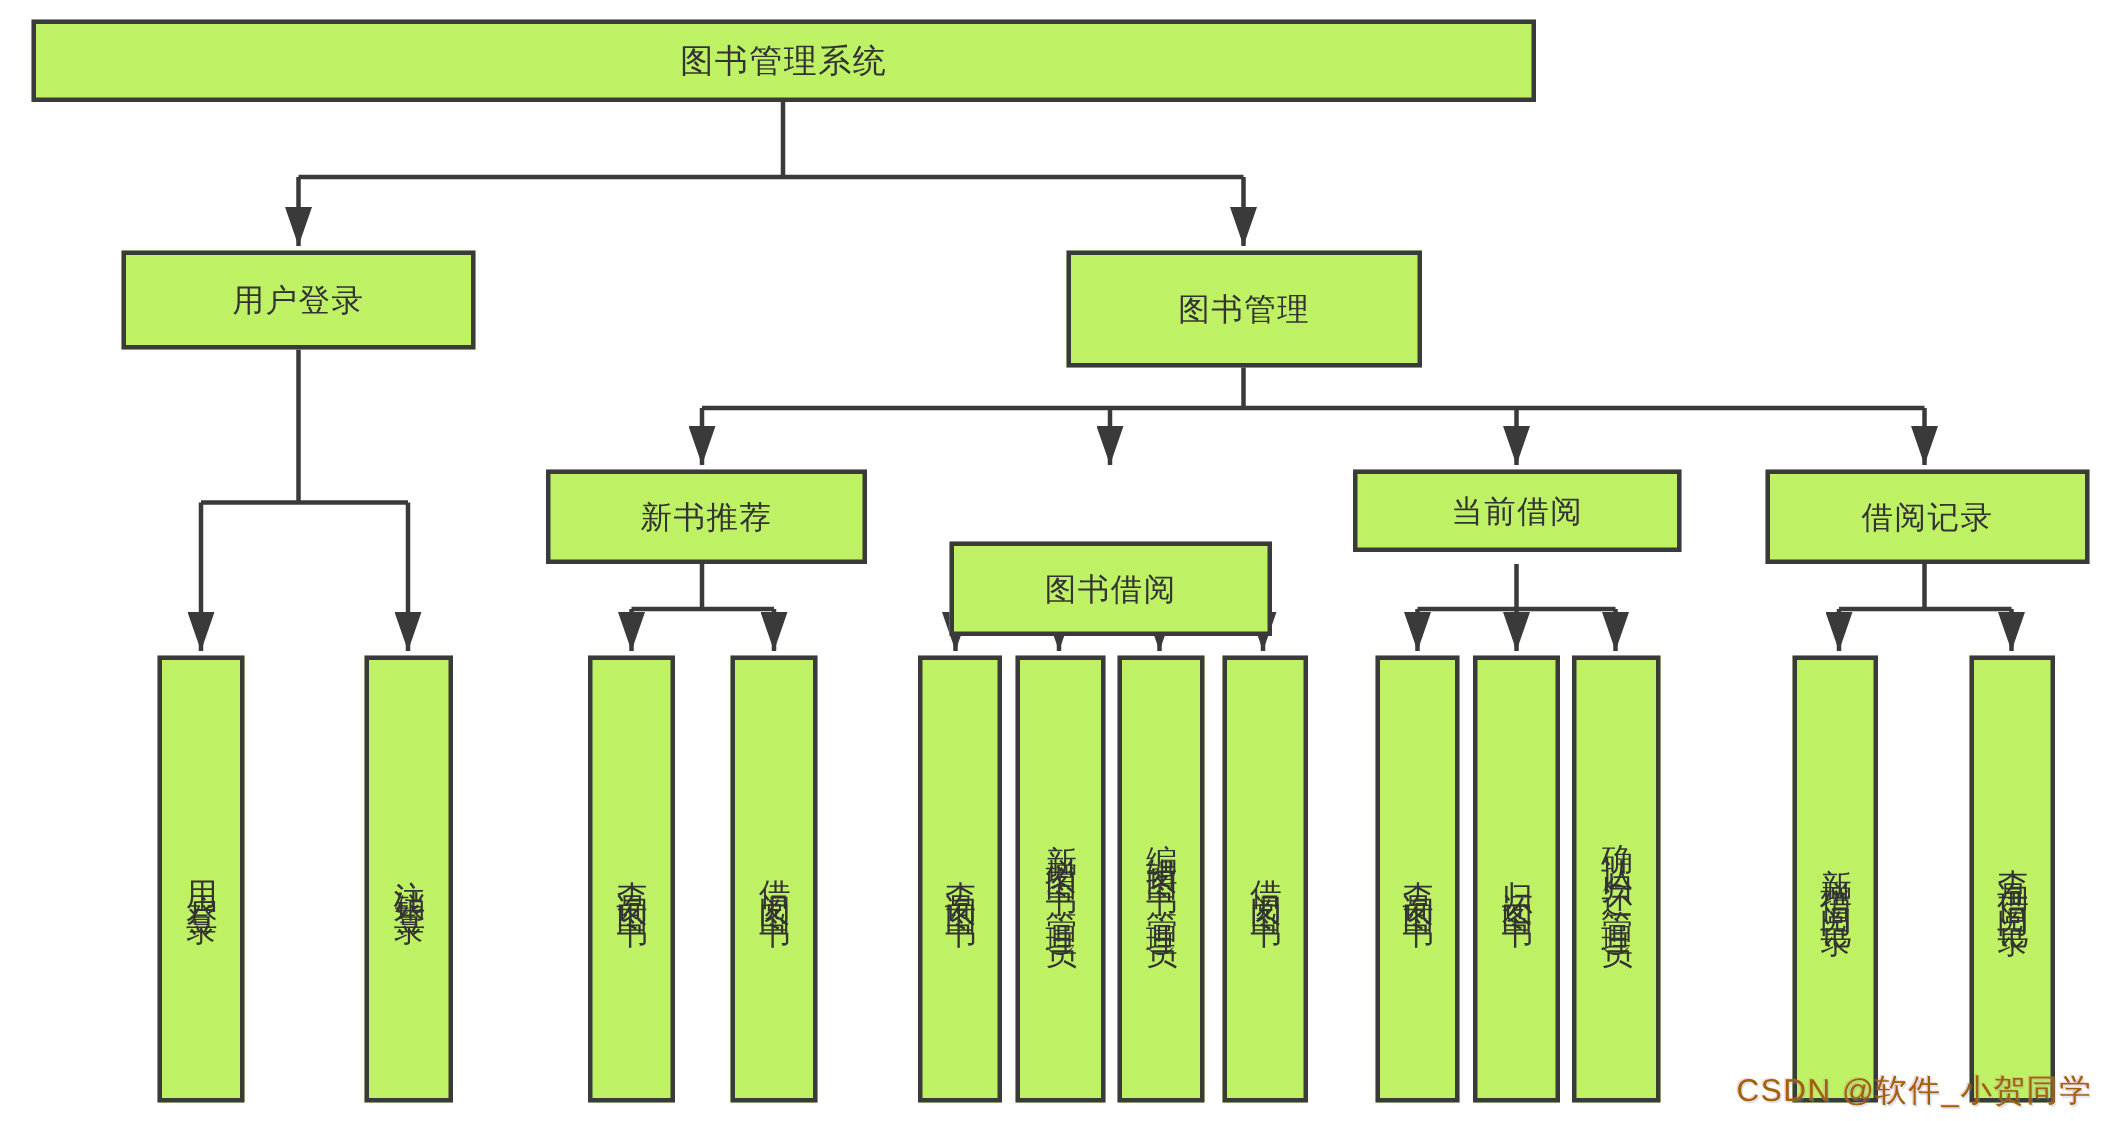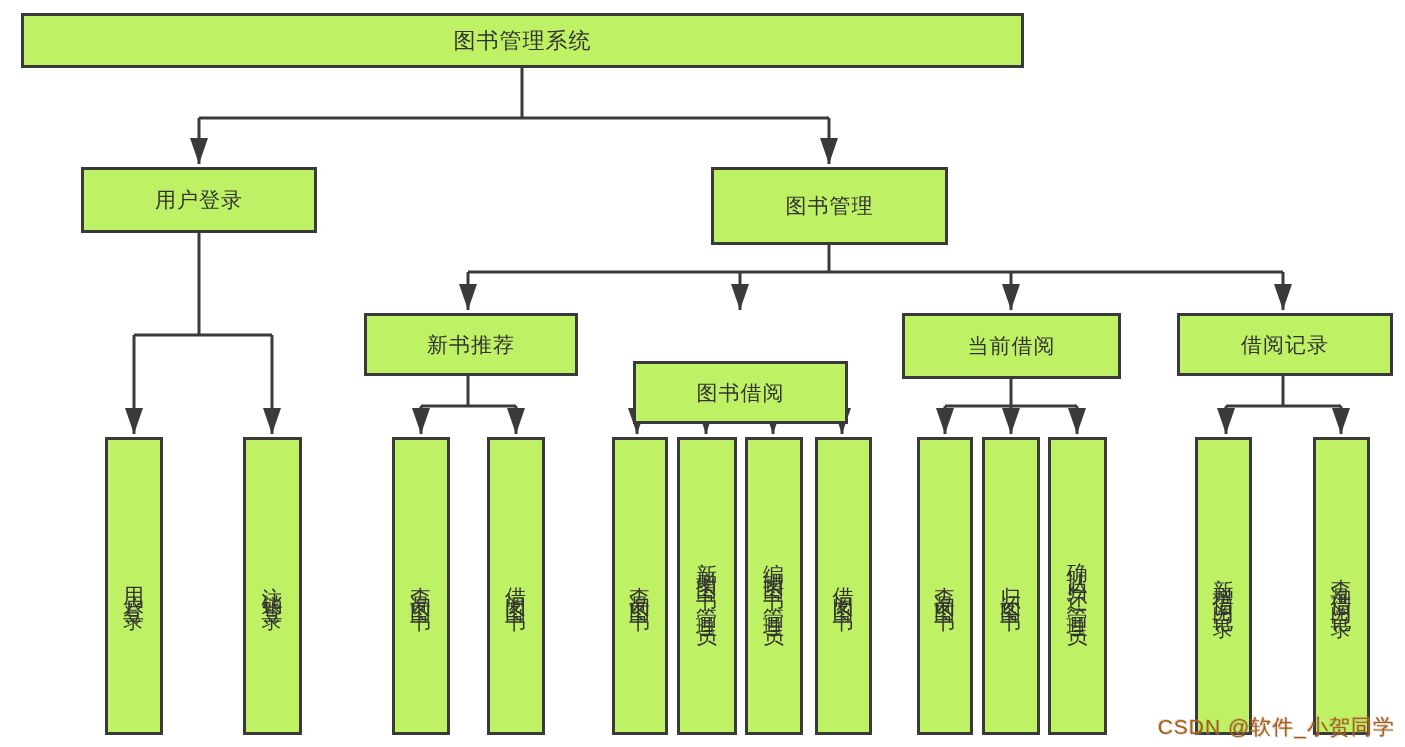--- a/index.html
+++ b/index.html
@@ -33,21 +33,21 @@
     line-height:1;
     white-space:nowrap;
   }
   .leaf .vtext.long{letter-spacing:9px;}
   
   #n-root{left:21px;top:13px;width:1003px;height:55px;font-size:22px;}
   #n-login{left:81px;top:167px;width:236px;height:66px;}
   #n-mgmt{left:711px;top:167px;width:237px;height:78px;}
   #n-l3a{left:364px;top:313px;width:214px;height:63px;}
   #n-l3b{left:633px;top:313px;width:215px;height:63px;margin-top:48px;}
-  #n-l3c{left:902px;top:313px;width:219px;height:66px;}
+  #n-l3c{left:902px;top:313px;width:219px;height:55px;}
   #n-l3d{left:1177px;top:313px;width:216px;height:63px;}
   
   #n-a1{left:105px;width:58px;}
   #n-a2{left:243px;width:59px;}
   #n-b1{left:392px;width:58px;}
   #n-b2{left:487px;width:58px;}
   #n-c1{left:612px;width:56px;}
   #n-c2{left:677px;width:60px;}
   #n-c3{left:745px;width:58px;}
   #n-c4{left:815px;width:57px;}

